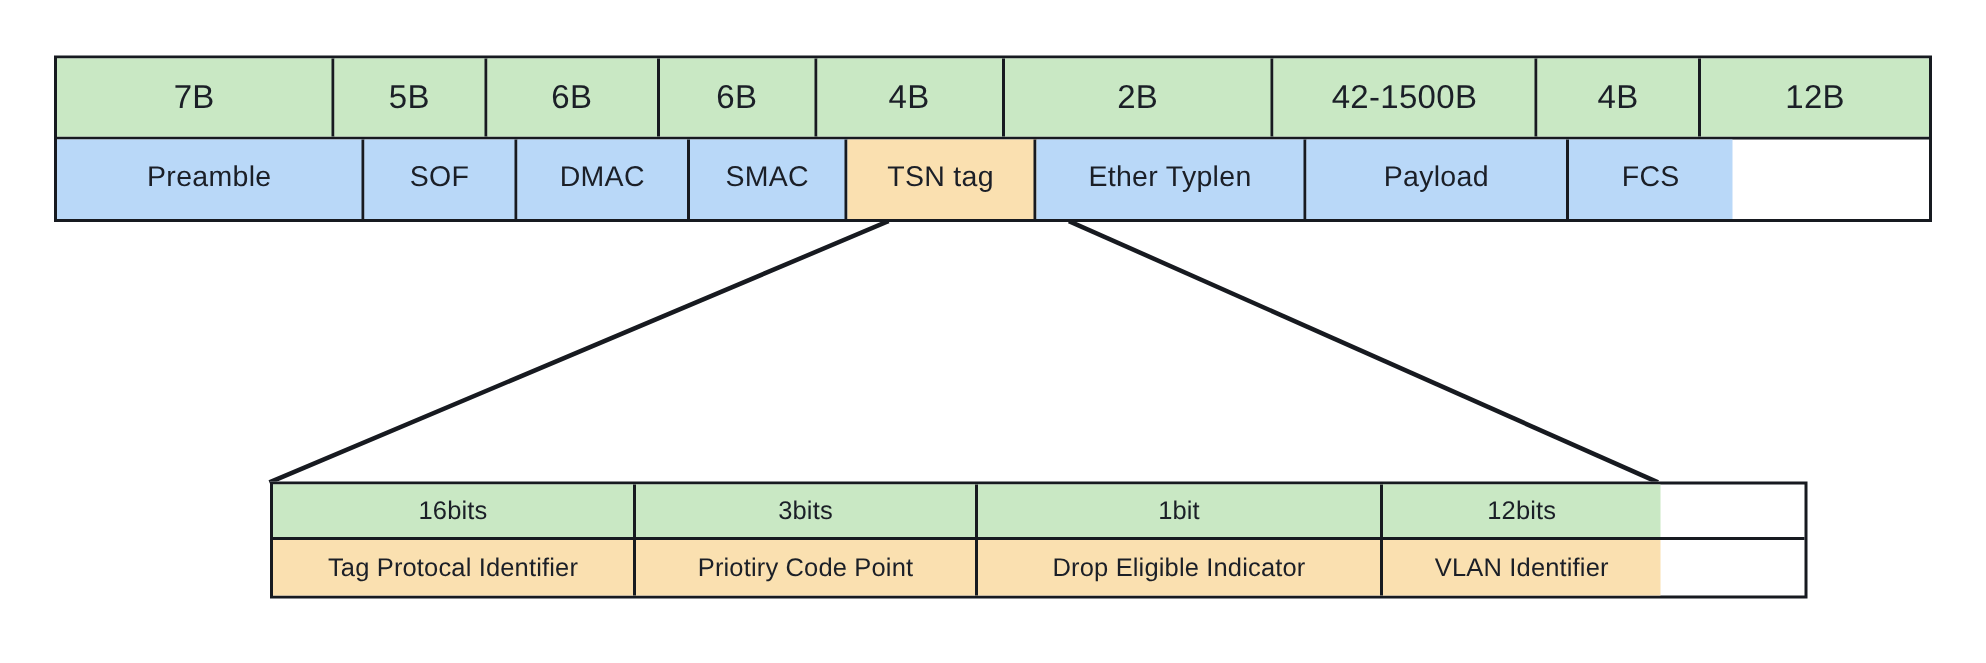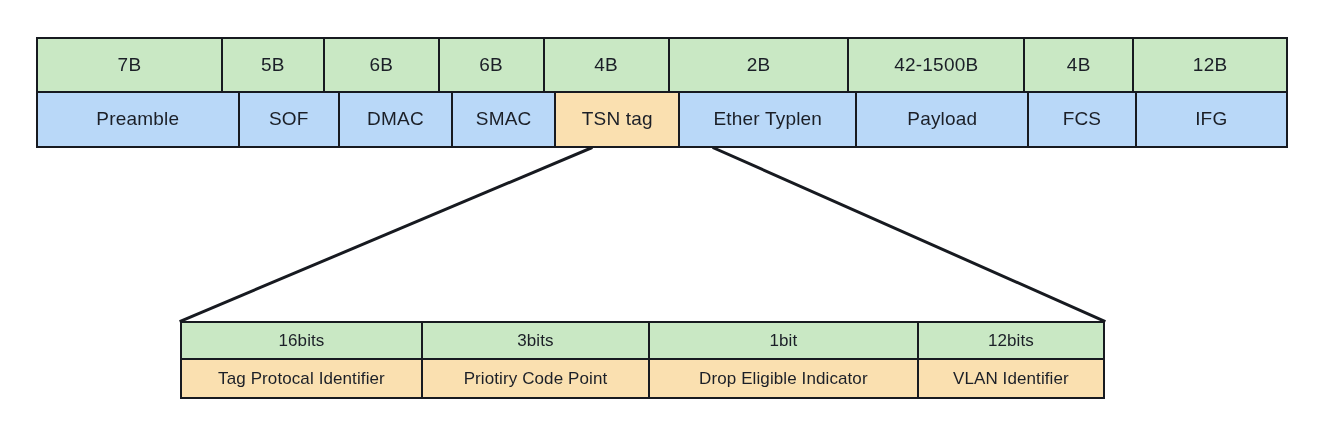--- a/index.html
+++ b/index.html
@@ -63,28 +63,28 @@
     top: 37px;
     width: 1252px;
     height: 111px;
   }
   #top-frame .frame-row { height: 50%; }
   #top-frame .cell {
     font-size: 19px;
     letter-spacing: 0.2px;
   }
   #top-frame .frame-row.row-top .cell {
-    font-size: 19px;
+    font-size: 22px;
   }
 
   
   #detail-frame {
     left: 180px;
     top: 321px;
-    width: 925px;
+    width: 1025px;
     height: 78px;
   }
   #detail-frame .frame-row { height: 50%; }
   #detail-frame .cell {
     font-size: 17px;
     letter-spacing: 0.1px;
   }
 
   
   #connector {
@@ -154,21 +154,20 @@
 
     <div class="frame-row row-bottom">
       <div class="cell blue" style="width:205px">Preamble</div>
       <div class="cell blue" style="width:102px">SOF</div>
       <div class="cell blue" style="width:115px">DMAC</div>
       <div class="cell blue" style="width:105px">SMAC</div>
       <div class="cell orange" style="width:126px">TSN tag</div>
       <div class="cell blue" style="width:180px">Ether Typlen</div>
       <div class="cell blue" style="width:175px">Payload</div>
       <div class="cell blue" style="width:109px">FCS</div>
-      <div class="cell blue" style="width:152px">IFG</div>
     </div>
 
   </div>
 
   <div id="detail-frame" class="frame">
 
     <div class="frame-row row-top">
       <div class="cell green" style="width:242px">16bits</div>
       <div class="cell green" style="width:228px">3bits</div>
       <div class="cell green" style="width:270px">1bit</div>

